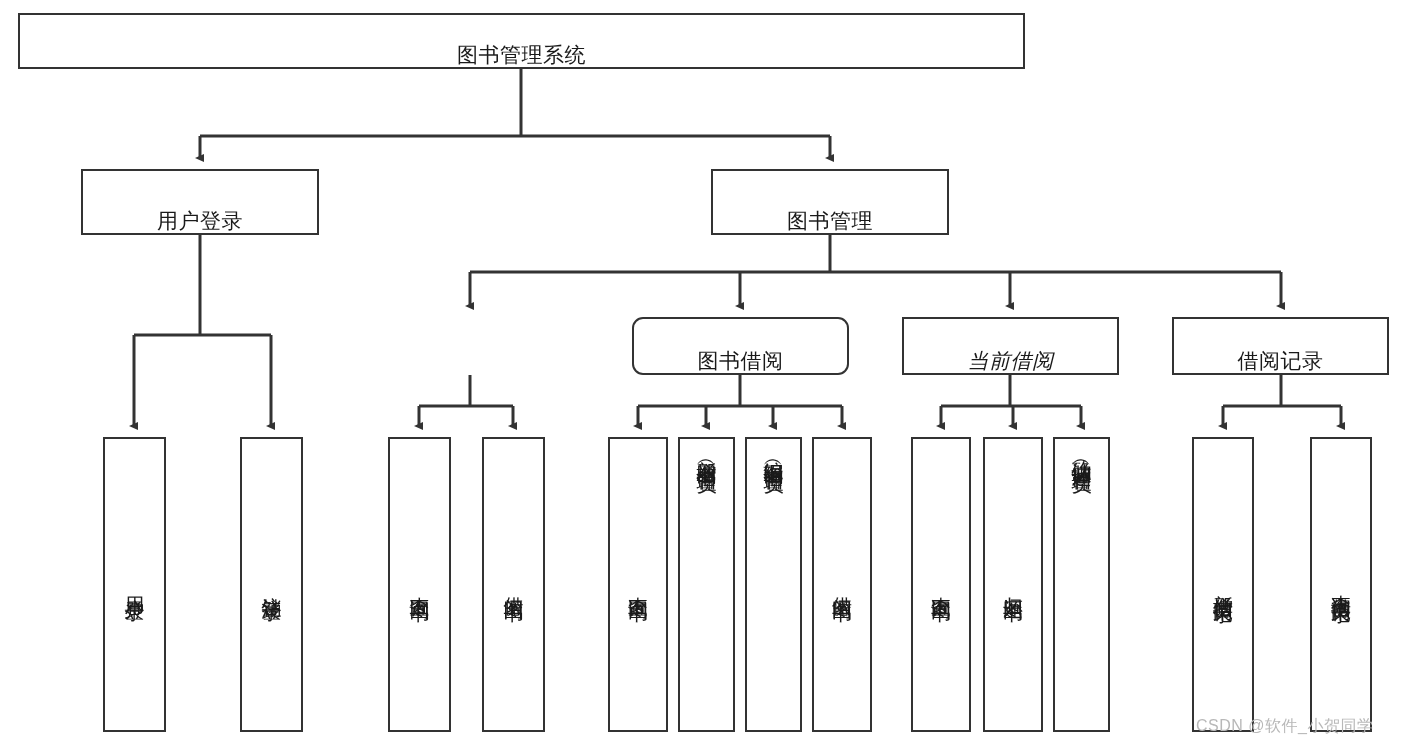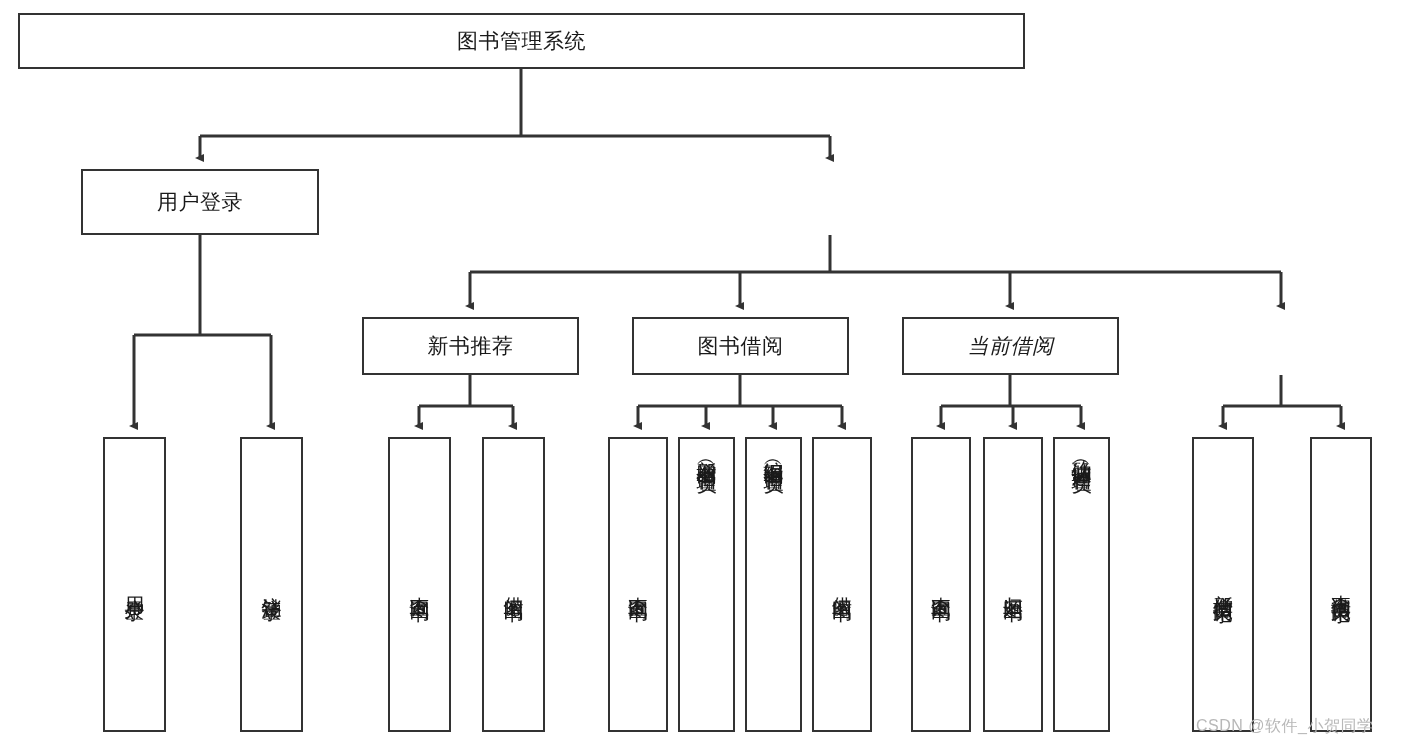--- a/index.html
+++ b/index.html
@@ -25,21 +25,21 @@
     width: 1405px;
     height: 747px;
     pointer-events: none;
   }
   .node {
     position: absolute;
     box-sizing: border-box;
     border: 2px solid #333333;
     background: #ffffff;
     display: flex;
-    align-items: center;
+    align-items: flex-end;
     justify-content: center;
     color: #1a1a1a;
   }
   .node.horiz {
     font-size: 21px;
     letter-spacing: 0.5px;
     line-height: 1.2;
   }
   .node.vert {
     writing-mode: vertical-rl;
@@ -122,29 +122,32 @@
     </g>
   </svg>
 
   <div class="node horiz" id="node-root" style="left: 18px; top: 13px; width: 1007px; height: 56px;">
     <span class="node-label">图书管理系统</span>
   </div>
 
   <div class="node horiz" id="node-l2-0" style="left: 81px; top: 169px; width: 238px; height: 66px;">
     <span class="node-label">用户登录</span>
   </div>
+  <div class="node horiz" id="node-l2-1" style="left: 711px; top: 169px; width: 238px; height: 66px;">
+    <span class="node-label">图书管理</span>
+  </div>
 
-  <div class="node horiz" id="node-l3-0" style="left: 362px; top: 317px; width: 217px; height: 58px;">
-    <span class="node-label">新书推荐</span>
-  </div>
-  <div class="node horiz" id="node-l3-1" style="left: 632px; top: 317px; width: 217px; height: 58px;">
+  <div class="node horiz" id="node-l3-1" style="left: 632px; top: 317px; width: 217px; height: 58px; border-radius: 11px;">
     <span class="node-label">图书借阅</span>
   </div>
   <div class="node horiz" id="node-l3-2" style="left: 902px; top: 317px; width: 217px; height: 58px; font-style: italic;">
     <span class="node-label">当前借阅</span>
+  </div>
+  <div class="node horiz" id="node-l3-3" style="left: 1172px; top: 317px; width: 217px; height: 58px;">
+    <span class="node-label">借阅记录</span>
   </div>
 
   <div class="node vert" id="node-leaf-0" style="left: 103px; top: 437px; width: 63px; height: 295px;">
     <span class="node-label">用户登录</span>
   </div>
   <div class="node vert" id="node-leaf-1" style="left: 240px; top: 437px; width: 63px; height: 295px;">
     <span class="node-label">注销登录</span>
   </div>
   <div class="node vert" id="node-leaf-2" style="left: 388px; top: 437px; width: 63px; height: 295px;">
     <span class="node-label">查询图书</span>

